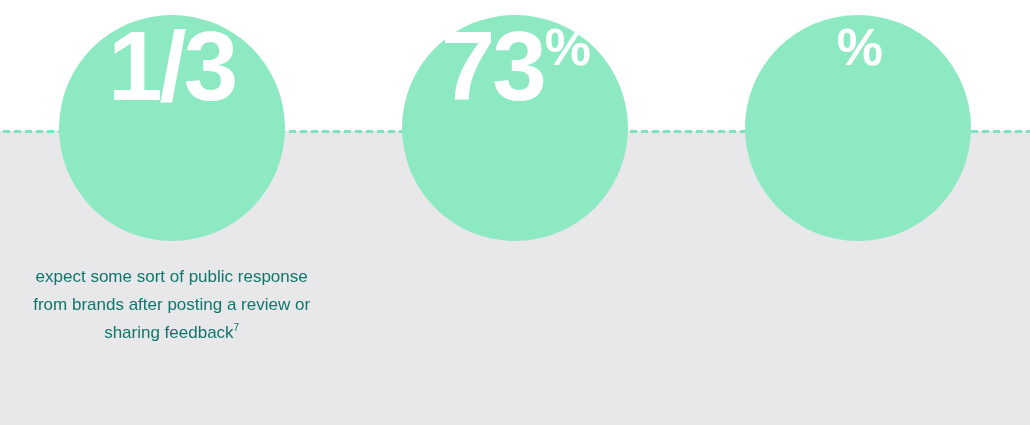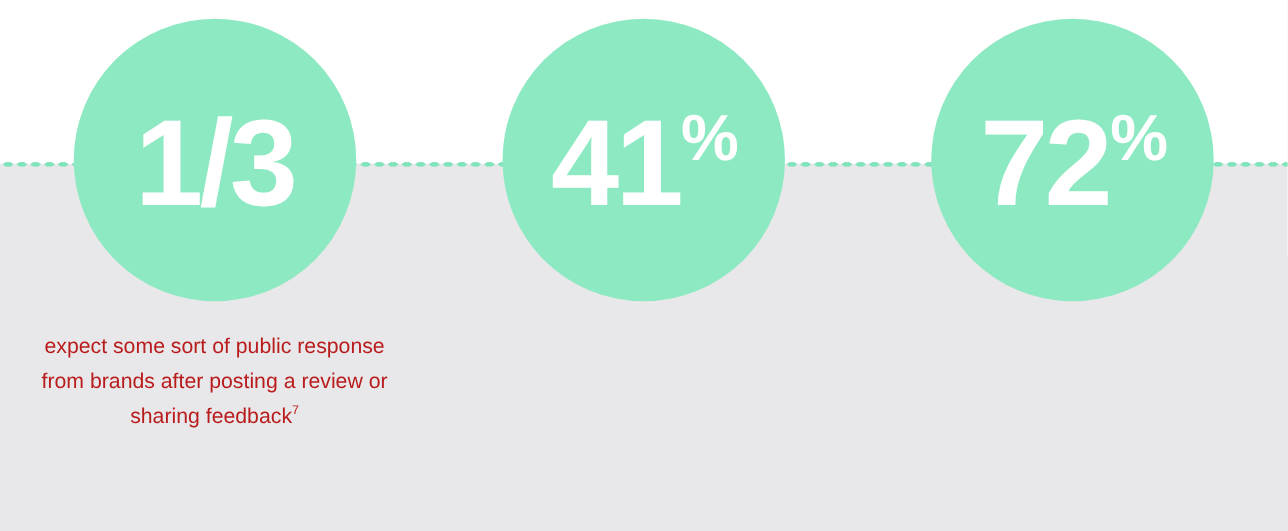--- a/index.html
+++ b/index.html
@@ -65,21 +65,21 @@
   }
 
   .stat-circle {
     position: relative;
     width: 226px;
     height: 226px;
     margin-top: 15px;
     border-radius: 50%;
     background: #8de9c1;
     display: flex;
-    align-items: center;
+    align-items: flex-start;
     justify-content: center;
     z-index: 2;
   }
 
   .stat-value {
     color: #ffffff;
     font-family: "Liberation Sans", sans-serif;
     font-weight: bold;
     font-size: 98px;
     line-height: 98px;
@@ -99,21 +99,21 @@
     top: 4px;
     left: 1px;
   }
 
   .stat-caption {
     position: relative;
     z-index: 2;
     margin-top: 22px;
     width: 300px;
     text-align: center;
-    color: #b91c1c;
+    color: #0f766e;
     font-family: "Liberation Sans", sans-serif;
     font-size: 17px;
     line-height: 28px;
     font-weight: normal;
   }
 
   .stat-caption sup {
     font-size: 10px;
     line-height: 0;
     vertical-align: super;
@@ -137,29 +137,28 @@
         </div>
       </div>
       <div class="stat-caption">
         <span>expect some sort of public response from brands after posting a review or sharing feedback</span><sup>7</sup>
       </div>
     </div>
 
     <div class="stat-column">
       <div class="stat-circle">
         <div class="stat-value">
-          <span>41</span>
+          <span>73</span>
             <span class="unit">%</span>
         </div>
       </div>
     </div>
 
     <div class="stat-column">
       <div class="stat-circle">
         <div class="stat-value">
-          <span>72</span>
             <span class="unit">%</span>
         </div>
       </div>
     </div>
 
   </div>
 </div>
 
 </body></html>

